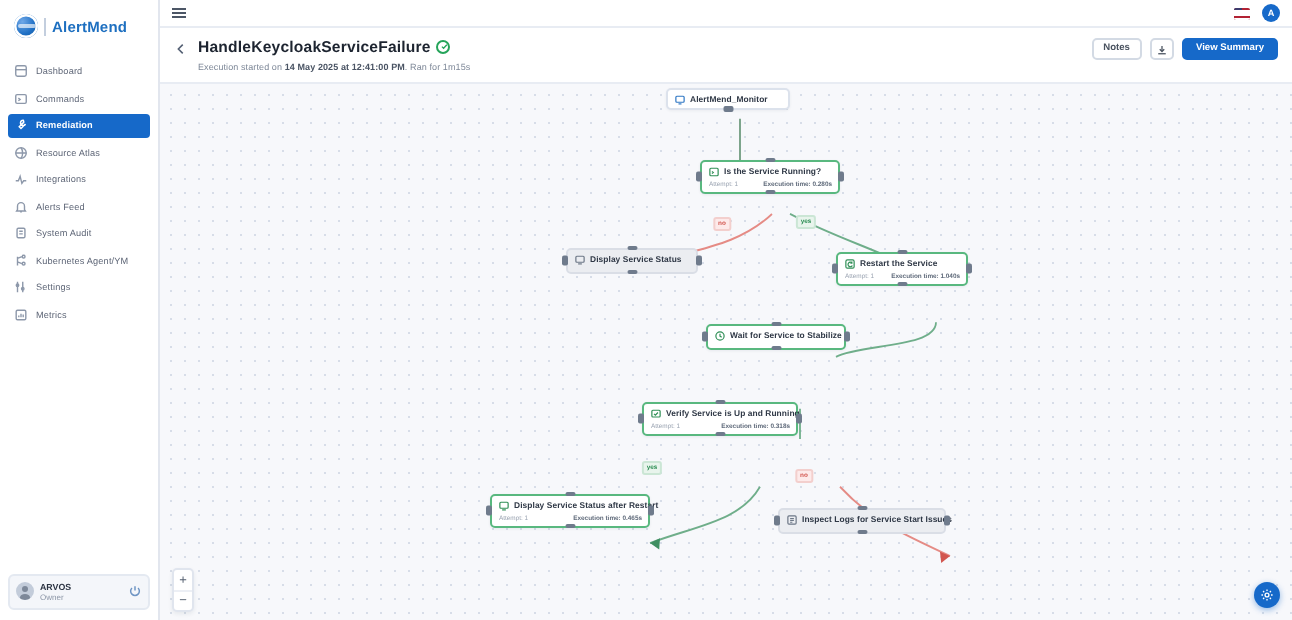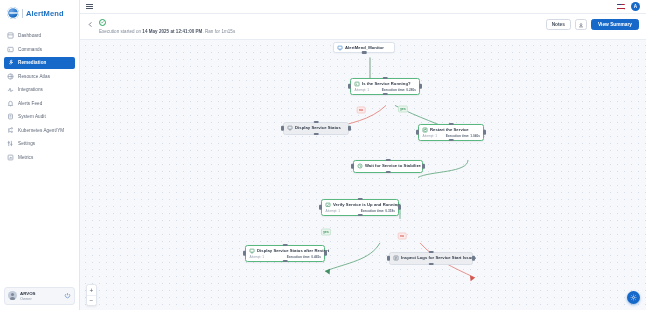--- a/index.html
+++ b/index.html
@@ -346,20 +346,21 @@
 
     <div class="pageheader">
       <div class="ph-left">
         <span class="back-ic">
           <svg viewBox="0 0 16 16" fill="none" stroke="currentColor" stroke-width="1.8">
               <path d="M10 3L5 8l5 5"></path>
             </svg>
         </span>
         <div>
           <div class="title-row">
+            <div class="page-title">HandleKeycloakServiceFailure</div>
             <span class="ok-badge">
               <svg viewBox="0 0 16 16" fill="none" stroke="currentColor" stroke-width="2.4">
                   <path d="M3.5 8.4l3 3 6-6.4"></path>
                 </svg>
             </span>
           </div>
           <div class="subtitle"><span>Execution started on </span><b>14 May 2025 at 12:41:00 PM</b><span>. Ran for 1m15s</span></div>
         </div>
       </div>
       <div class="ph-right">

